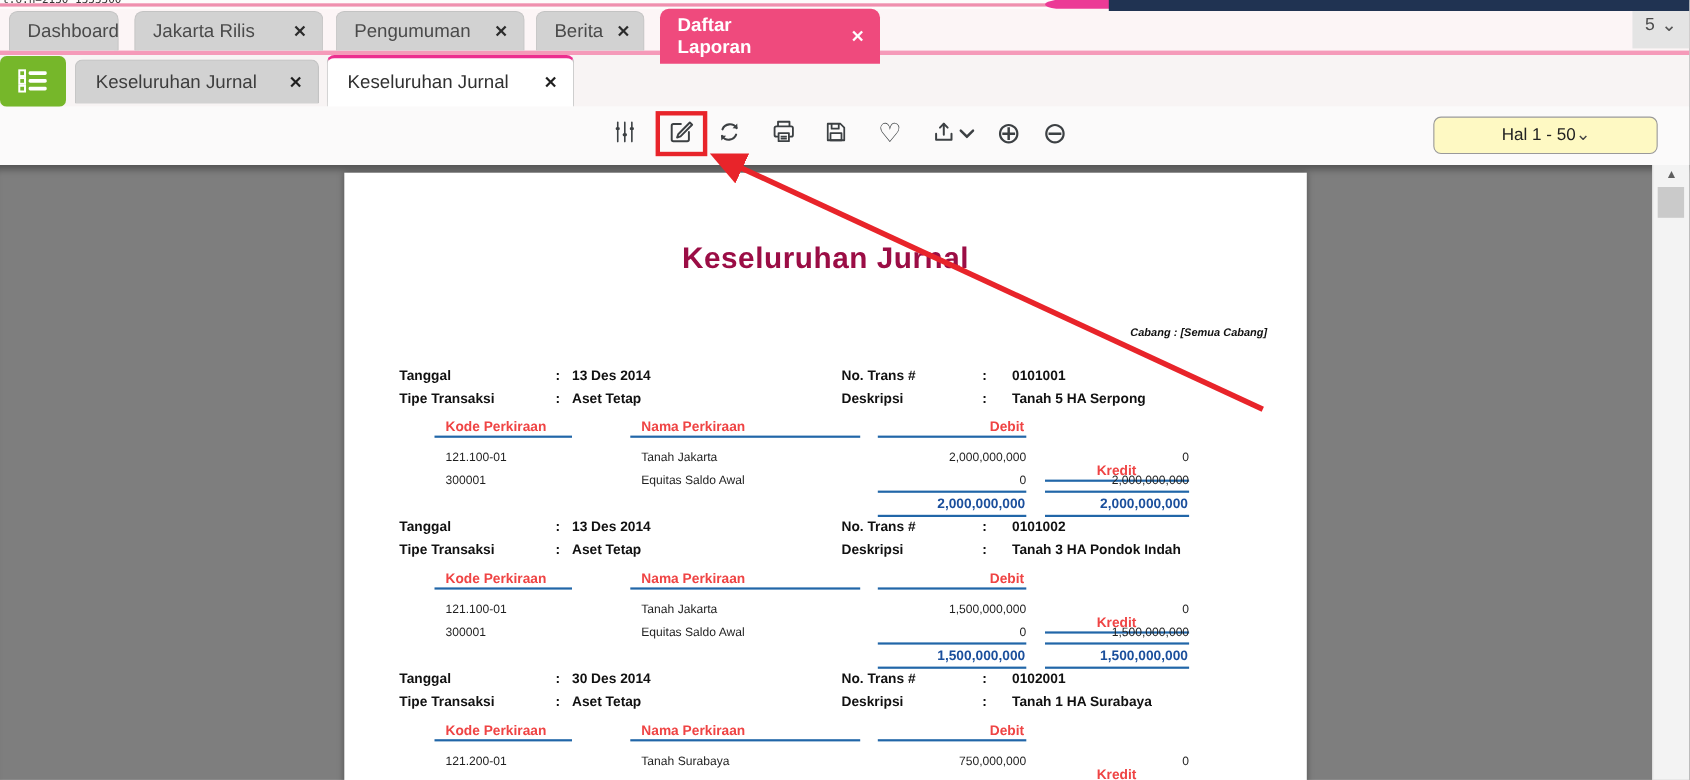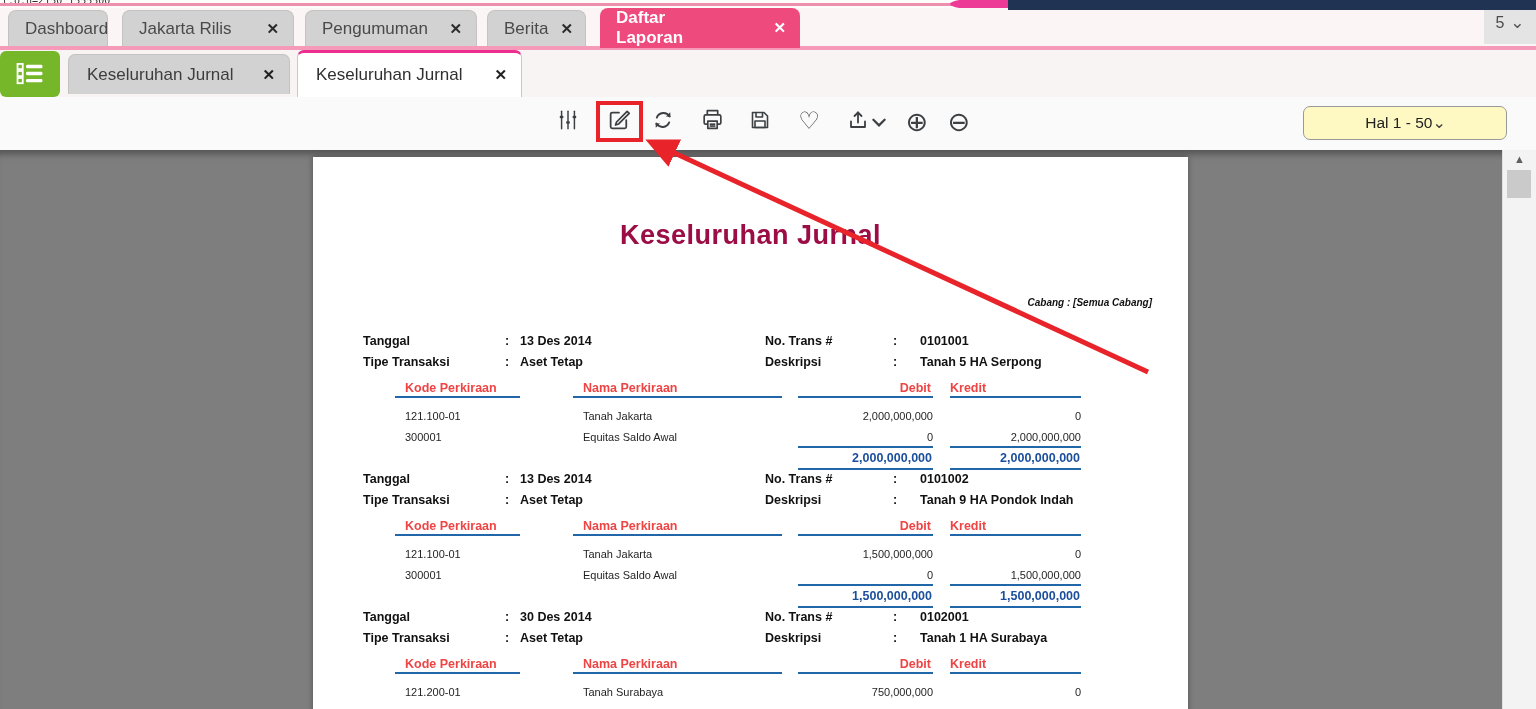--- a/index.html
+++ b/index.html
@@ -13,21 +13,21 @@
   .clip-text{position:absolute;left:2px;top:-4px;font-size:10px;line-height:10px;color:#333;font-family:"DejaVu Sans Mono",monospace;}
   .sliver-navy{position:absolute;left:1008px;top:0;width:528px;height:10px;background:#203352;z-index:6;}
 
   
   .tabbar1{position:absolute;left:0;top:8px;width:1536px;height:42px;background:#fcf5f6;z-index:4;}
   .tabbar1-underline{position:absolute;left:0;top:46px;width:1536px;height:4px;background:#f59ab9;z-index:4;}
   .ptab{position:absolute;top:10px;height:36px;background:#d2d2d2;border:1px solid #c3c3c3;border-bottom:none;
         border-radius:8px 8px 0 0;display:flex;align-items:center;justify-content:space-between;
         padding:0 14px 0 16px;box-sizing:border-box;font-size:17px;color:#4a4a4a;cursor:pointer;z-index:5;}
   .ptab .close{font-size:15px;font-weight:bold;color:#2b2b2b;margin-left:12px;}
-  .ptab.active{top:8px;height:40px;background:#ef4a7d;border:none;color:#fff;font-weight:bold;z-index:6;gap:40px;}
+  .ptab.active{top:8px;height:50px;background:#ef4a7d;border:none;color:#fff;font-weight:bold;z-index:6;gap:40px;}
   .ptab.active .close{color:#fff;}
   .count-ctl{position:absolute;left:1484px;top:2px;width:52px;height:42px;background:#e4e4e4;
              display:flex;align-items:center;justify-content:center;gap:6px;font-size:16px;color:#4c4c4c;cursor:pointer;z-index:5;}
   .count-ctl .chev{font-size:17px;line-height:10px;color:#555;}
 
   
   .tabbar2{position:absolute;left:0;top:50px;width:1536px;height:47px;background:#f8f4f4;z-index:3;}
   .green-btn{position:absolute;left:0;top:1px;width:60px;height:46px;background:#76b72a;border:none;
              border-radius:6px;display:flex;align-items:center;justify-content:center;cursor:pointer;}
   .stab{position:absolute;top:4px;height:40px;background:#d2d2d2;border:1px solid #c3c3c3;border-bottom:none;
@@ -67,21 +67,21 @@
   .meta.m1{top:0;} .meta.m2{top:21px;}
   .meta span{position:absolute;white-space:nowrap;}
   .meta .l1{left:50px;} .meta .c1{left:192px;} .meta .v1{left:207px;}
   .meta .l2{left:452px;} .meta .c2{left:580px;} .meta .v2{left:607px;}
 
   .thead{position:absolute;left:0;top:47px;width:100%;height:19px;font-size:12.5px;font-weight:bold;color:#ef4444;}
   .hc{position:absolute;top:0;height:17px;border-bottom:2px solid #2166a8;box-sizing:content-box;white-space:nowrap;}
   .hc1{left:82px;width:125px;padding-left:10px;box-sizing:border-box;}
   .hc2{left:260px;width:209px;padding-left:10px;box-sizing:border-box;}
   .hc3{left:485px;width:135px;text-align:right;padding-right:2px;box-sizing:border-box;}
-  .hc4{left:637px;width:131px;text-align:left;padding-right:1px;box-sizing:border-box;}
+  .hc4{left:637px;width:131px;text-align:center;padding-right:1px;box-sizing:border-box;margin-top:40px;}
 
   .trows{position:absolute;left:0;top:76px;width:100%;}
   .trow{position:relative;width:100%;height:21px;font-size:11px;color:#1f1f1f;}
   .trow span{position:absolute;top:0;white-space:nowrap;}
   .c-code{left:92px;} .c-name{left:270px;}
   .c-debit{left:485px;width:135px;text-align:right;}
   .c-credit{left:637px;width:131px;text-align:right;}
 
   .totals{position:absolute;left:0;top:112px;width:100%;height:24px;}
   .tot{position:absolute;top:0;font-size:12.5px;font-weight:bold;color:#1b4f9c;text-align:right;
@@ -306,21 +306,21 @@
       <span class="l2">No. Trans #</span>
       <span class="c2">:</span>
       <span class="v2">0101002</span>
     </div>
     <div class="meta m2">
       <span class="l1">Tipe Transaksi</span>
       <span class="c1">:</span>
       <span class="v1">Aset Tetap</span>
       <span class="l2">Deskripsi</span>
       <span class="c2">:</span>
-      <span class="v2">Tanah 9 HA Pondok Indah</span>
+      <span class="v2">Tanah 3 HA Pondok Indah</span>
     </div>
     <div class="thead">
       <div class="hc hc1">Kode Perkiraan</div>
       <div class="hc hc2">Nama Perkiraan</div>
       <div class="hc hc3">Debit</div>
       <div class="hc hc4">Kredit</div>
     </div>
     <div class="trows">
   <div class="trow">
     <span class="c-code">121.100-01</span>

